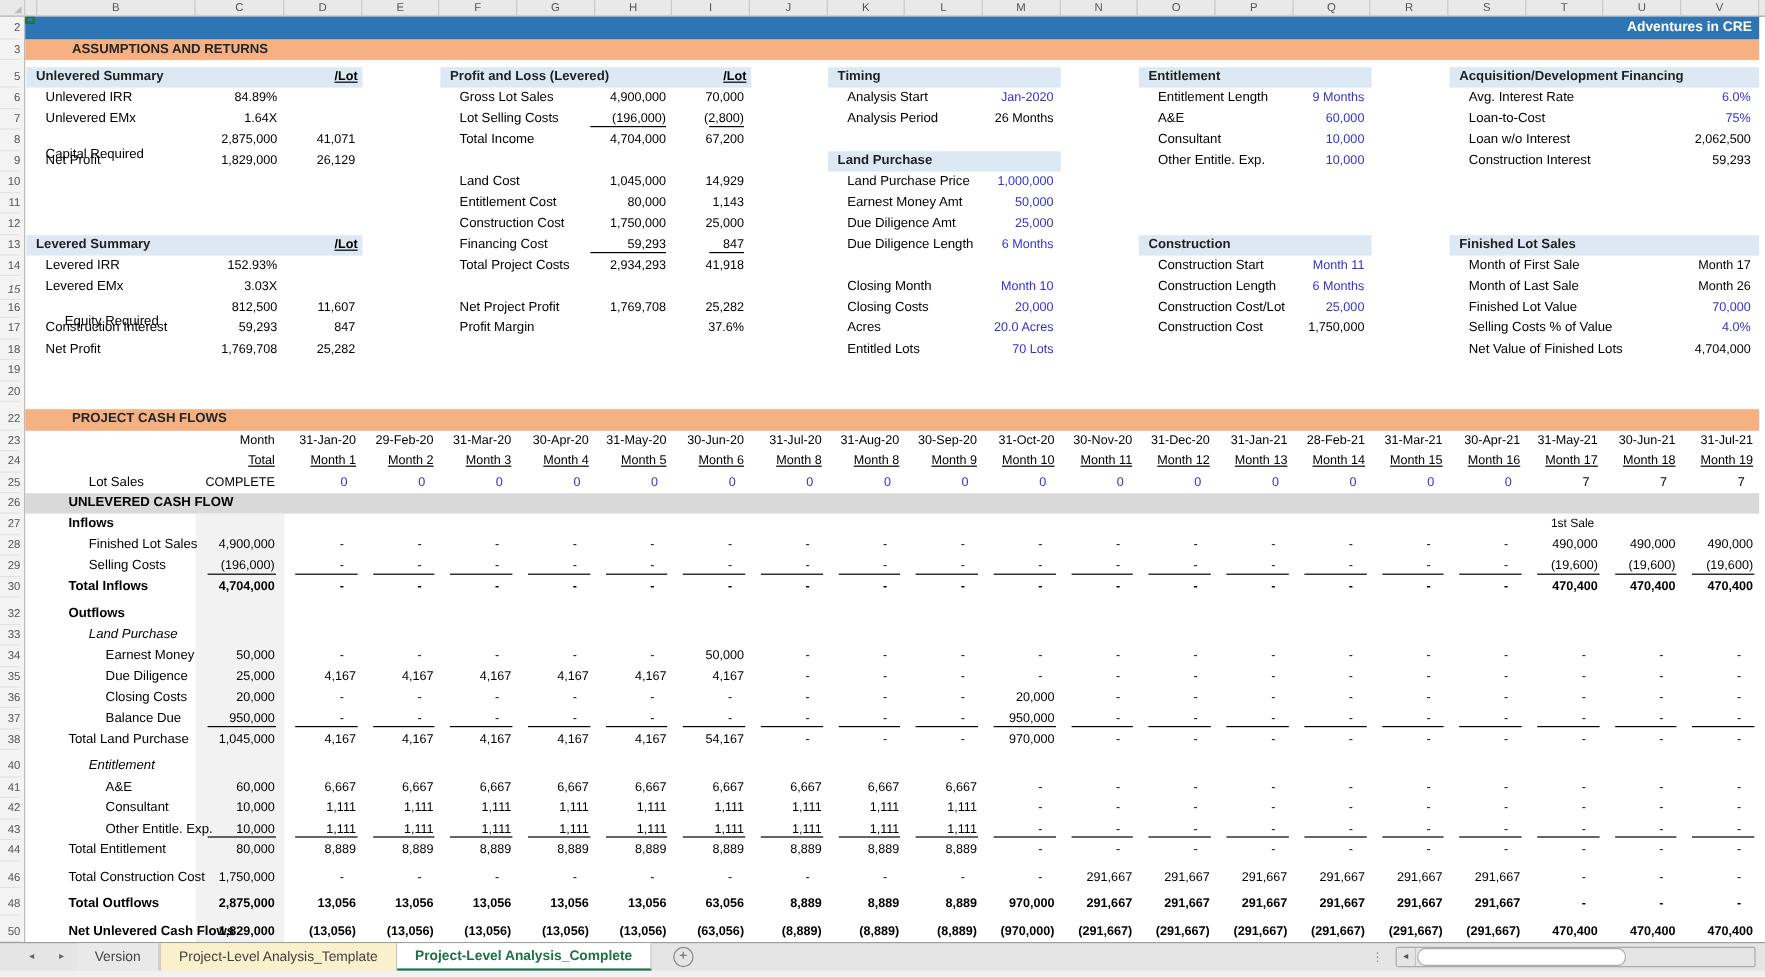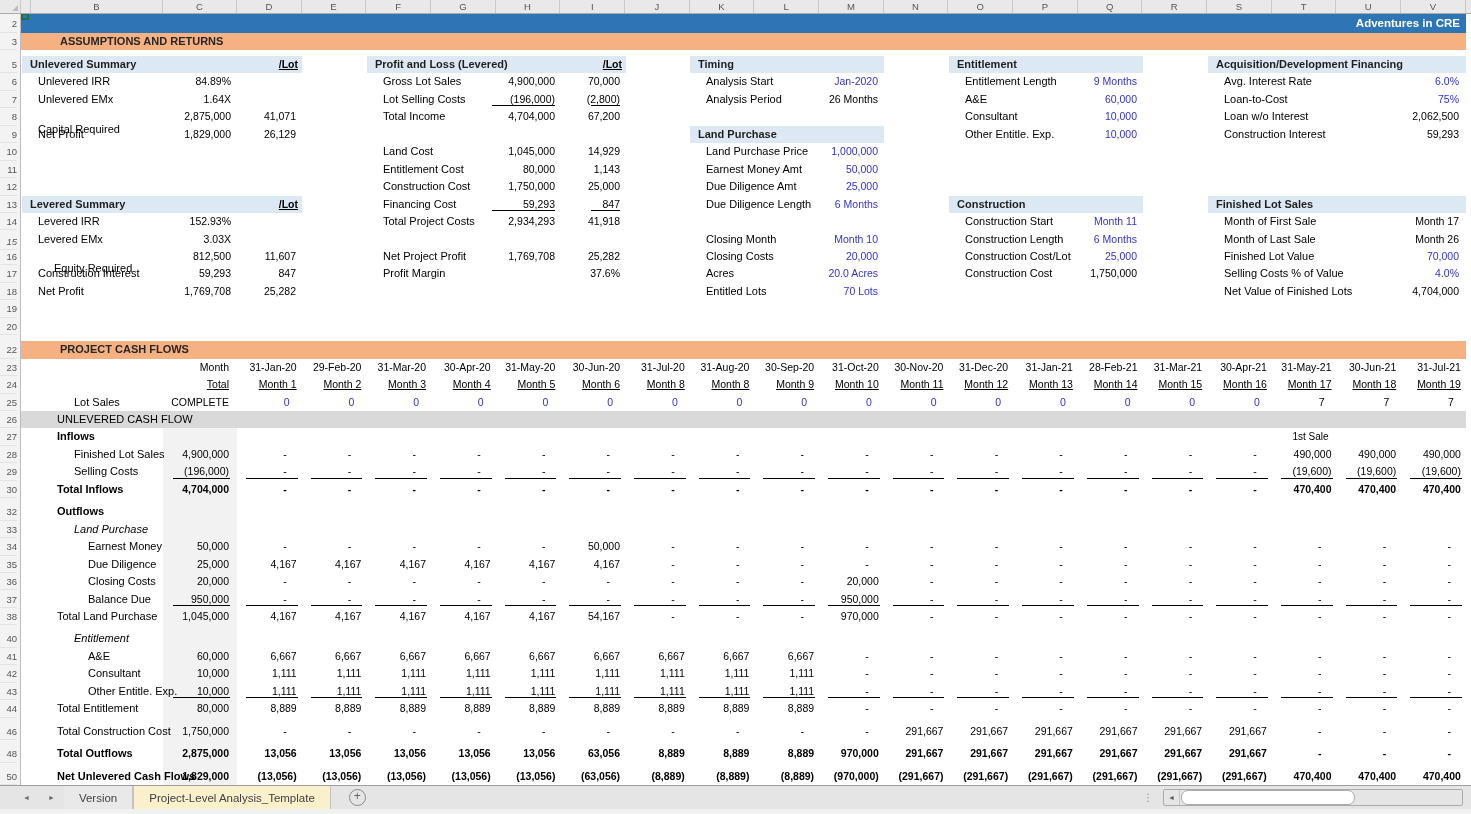--- a/index.html
+++ b/index.html
@@ -32,21 +32,21 @@
   .hdrfill{position:absolute;background:#DCE9F5;}
   .hdrtext{position:absolute;font-size:11px;font-weight:bold;color:#1F1F1F;}
   .hdrlot{position:absolute;font-size:10.5px;font-weight:bold;text-decoration:underline;text-align:right;}
   
   .titlebar{position:absolute;left:21px;width:1445px;background:#2E75B6;color:#FFF;}
   .titletext{position:absolute;left:39px;top:0;font-size:12.5px;font-weight:bold;}
   .brandtext{position:absolute;right:6px;top:0;font-size:11.5px;font-weight:bold;}
   .orangebar{position:absolute;left:21px;width:1445px;background:#F6B183;color:#262626;}
   .orangebar span{position:absolute;left:39px;font-size:11px;font-weight:bold;}
   .graybar{position:absolute;left:21px;width:1445px;background:#D9D9D9;color:#000;}
-  .graybar span{position:absolute;left:36px;font-size:11px;font-weight:normal;}
+  .graybar span{position:absolute;left:36px;font-size:11px;font-weight:bold;}
   .cband{position:absolute;left:163px;width:74px;background:#F2F2F2;}
   .selmark{position:absolute;left:21px;top:14px;width:8px;height:6px;box-sizing:border-box;
       border:2px solid #217346;border-top-width:1px;background:transparent;}
   
   .tabbar{position:absolute;left:0;top:785px;width:1471px;height:24px;background:#E5E5E5;
       border-top:1px solid #9E9E9E;display:flex;align-items:stretch;box-sizing:border-box;}
   .navarr{display:flex;align-items:center;font-size:7px;color:#666;padding:0 9px;}
   .navarr:first-child{margin-left:14px;}
   .tab{display:flex;align-items:center;padding:0 15px;font-size:11.5px;color:#444;
       border-right:1px solid #C2C2C2;background:#E9E9E9;box-sizing:border-box;}
@@ -661,20 +661,21 @@
       <div class="c num b" style="left: 1336.56px; top: 767.55px; width: 64.68px; line-height: 17.45px; padding-right: 5px;">470,400</div>
       <div class="c num b" style="left: 1401.24px; top: 767.55px; width: 64.68px; line-height: 17.45px; padding-right: 5px;">470,400</div>
       <div class="c num" style="left: 1271.88px; top: 428.45px; width: 64.68px; line-height: 17.45px; padding-right: 8px; font-size: 10px;">1st Sale</div>
     </div>
 
   <div class="tabbar">
     <span class="navarr">◄</span>
     <span class="navarr">►</span>
     <div class="tab">Version</div>
     <div class="tab t-template">Project-Level Analysis_Template</div>
+    <div class="tab t-active">Project-Level Analysis_Complete</div>
     <div class="addbtn">
       <span>+</span>
     </div>
     <div class="flexspace"></div>
     <span class="divdots">⋮</span>
     <div class="hscroll">
       <span class="harr">◄</span>
       <div class="hthumb"></div>
     </div>
   </div>

